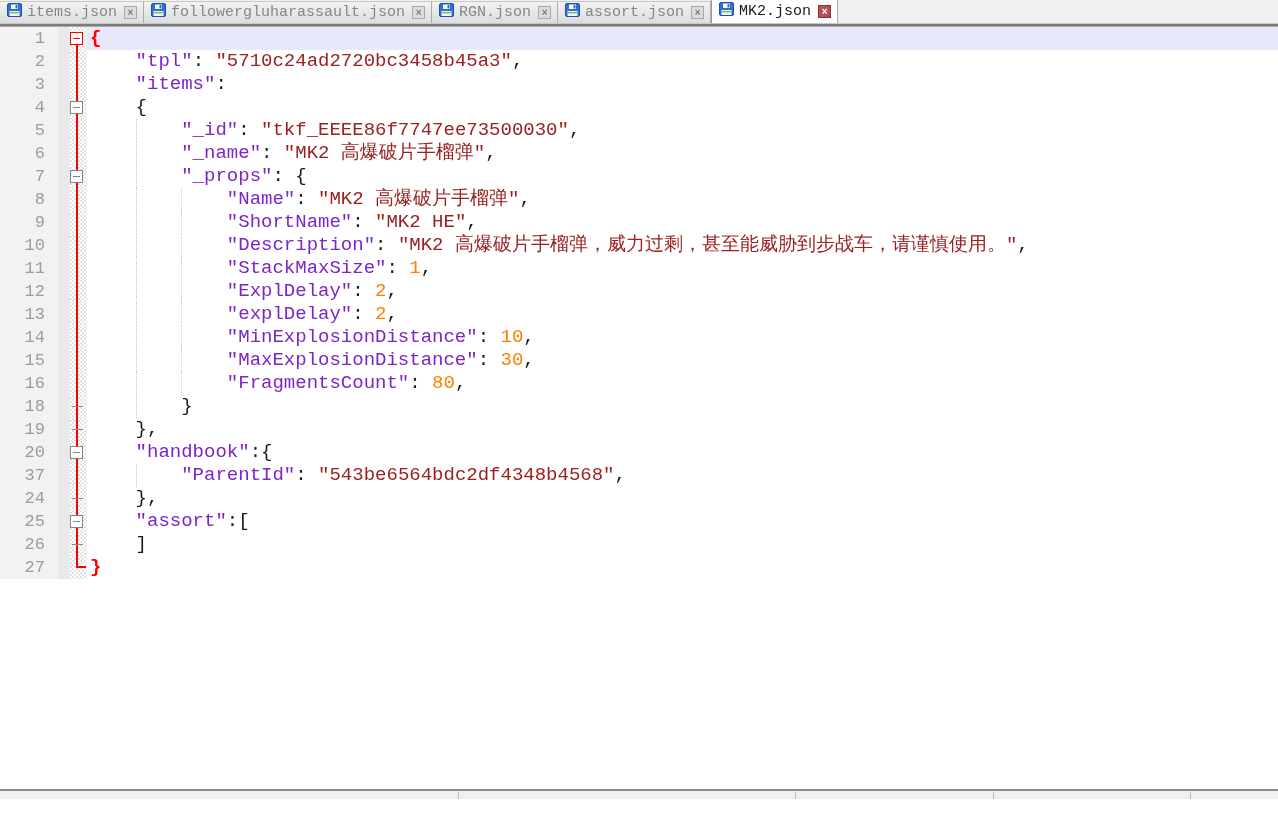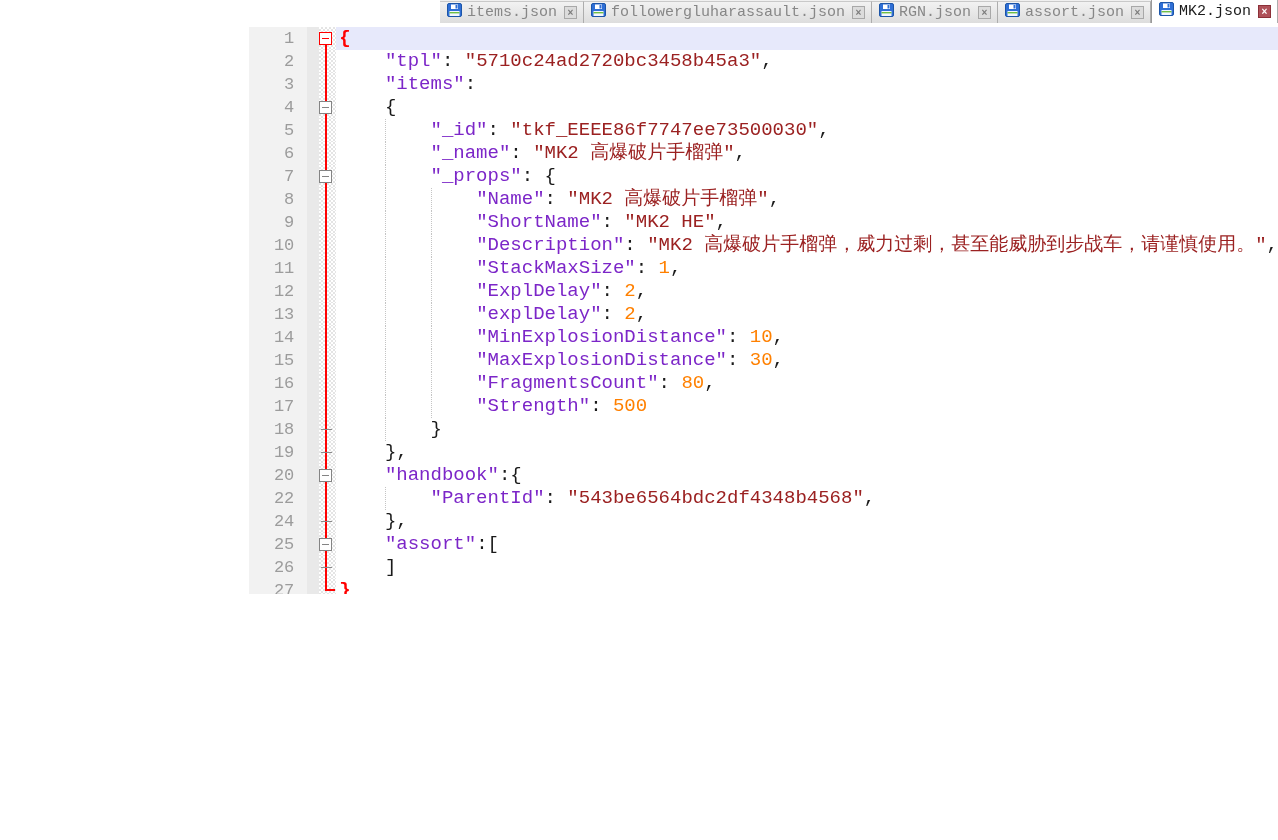--- a/index.html
+++ b/index.html
@@ -1,18 +1,18 @@
 <!DOCTYPE html>
 <html><head>
 <meta charset="utf-8">
 <style>
   html,body{margin:0;padding:0;}
   body{width:1278px;height:840px;overflow:hidden;background:#fff;
        font-family:"Liberation Sans",sans-serif;}
-  .app{width:1278px;height:604px;display:flex;flex-direction:column;align-items:flex-end;}
+  .app{width:1278px;height:799px;display:flex;flex-direction:column;}
 
   
   .tabbar{height:23px;background:#F0F0F0;display:flex;align-items:flex-end;flex:0 0 auto;}
   .tab{height:21px;display:flex;align-items:center;gap:5px;padding:0 6px 0 7px;
        background:linear-gradient(#F2F2F2,#DDDDDD);
        border-right:1px solid #ADADAD;border-top:1px solid #C9C9C9;
        font-family:"Liberation Mono","DejaVu Sans Mono",monospace;
        font-size:15px;color:#878787;white-space:nowrap;cursor:default;}
   .tab.active{height:23px;background:#FFFFFF;color:#1A1A1A;
        border-top:1px solid #9A9A9A;border-left:1px solid #9A9A9A;}
@@ -252,28 +252,20 @@
       </div>
       <div class="row">
         <span class="ln">16</span>
         <span class="bm"></span>
         <span class="fold">
           <i class="vline full"></i>
         </span>
         <span class="code"><i class="guide" style="left: calc(4ch + 3px);"></i><i class="guide" style="left: calc(8ch + 3px);"></i><span class="seg-p">            </span><span class="seg-k">"FragmentsCount"</span><span class="seg-p">: </span><span class="seg-n">80</span><span class="seg-p">,</span></span>
       </div>
       <div class="row">
-        <span class="ln">17</span>
-        <span class="bm"></span>
-        <span class="fold">
-          <i class="vline full"></i>
-        </span>
-        <span class="code"><i class="guide" style="left: calc(4ch + 3px);"></i><i class="guide" style="left: calc(8ch + 3px);"></i><span class="seg-p">            </span><span class="seg-k">"Strength"</span><span class="seg-p">: </span><span class="seg-n">500</span></span>
-      </div>
-      <div class="row">
         <span class="ln">18</span>
         <span class="bm"></span>
         <span class="fold">
           <i class="vline full"></i>
           <i class="tick"></i>
         </span>
         <span class="code"><i class="guide" style="left: calc(4ch + 3px);"></i><span class="seg-p">        }</span></span>
       </div>
       <div class="row">
         <span class="ln">19</span>
@@ -287,21 +279,21 @@
       <div class="row">
         <span class="ln">20</span>
         <span class="bm"></span>
         <span class="fold">
           <i class="vline full"></i>
           <i class="fbox"></i>
         </span>
         <span class="code"><span class="seg-p">    </span><span class="seg-k">"handbook"</span><span class="seg-p">:{</span></span>
       </div>
       <div class="row">
-        <span class="ln">22</span>
+        <span class="ln">37</span>
         <span class="bm"></span>
         <span class="fold">
           <i class="vline full"></i>
         </span>
         <span class="code"><i class="guide" style="left: calc(4ch + 3px);"></i><span class="seg-p">        </span><span class="seg-k">"ParentId"</span><span class="seg-p">: </span><span class="seg-s">"543be6564bdc2df4348b4568"</span><span class="seg-p">,</span></span>
       </div>
       <div class="row">
         <span class="ln">24</span>
         <span class="bm"></span>
         <span class="fold">

